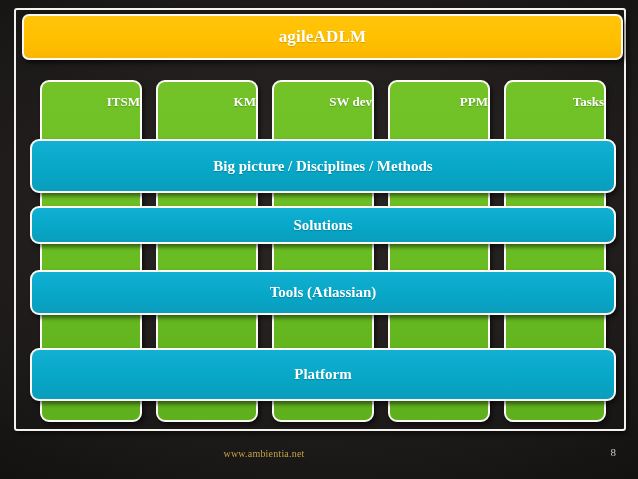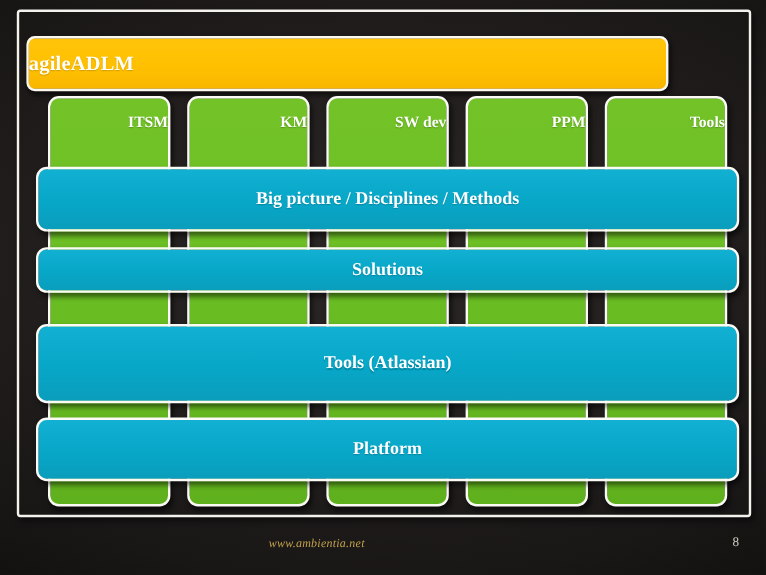--- a/index.html
+++ b/index.html
@@ -37,31 +37,30 @@
     border-radius: 3px;
     box-sizing: border-box;
     box-shadow: 2px 3px 5px rgba(0,0,0,0.55);
   }
 
   
   .title-bar {
     position: absolute;
     left: 22px;
     top: 14px;
-    width: 535px;
+    width: 601px;
     height: 46px;
     background: linear-gradient(180deg, #ffc40a 0%, #ffc000 55%, #f9b600 100%);
     border: 2px solid #fbf8f0;
     border-radius: 7px;
     box-sizing: border-box;
     box-shadow: 2px 3px 4px rgba(0,0,0,0.6);
     display: flex;
     align-items: center;
-    justify-content: flex-start;
-    margin-top: 16px;
+    justify-content: center;
   }
   .title-text {
     color: #ffffff;
     font-size: 17px;
     font-weight: bold;
     letter-spacing: 0.2px;
     text-shadow: 0 1px 1px rgba(0,0,0,0.18);
   }
 
   
@@ -120,21 +119,20 @@
   
   .footer-url {
     position: absolute;
     left: 0;
     top: 448px;
     width: 528px;
     text-align: center;
     color: #c2a24a;
     font-size: 10px;
     letter-spacing: 0.2px;
-    font-style: italic;
   }
   .footer-page {
     position: absolute;
     right: 22px;
     top: 446px;
     color: #cfcac0;
     font-size: 11px;
   }
 </style>
 </head>
@@ -155,33 +153,33 @@
     <div class="col" style="left:116px;">
       <span class="col-label">KM</span>
     </div>
     <div class="col" style="left:232px;">
       <span class="col-label">SW dev</span>
     </div>
     <div class="col" style="left:348px;">
       <span class="col-label">PPM</span>
     </div>
     <div class="col" style="left:464px;">
-      <span class="col-label">Tools</span>
+      <span class="col-label">Tasks</span>
     </div>
   </div>
 
   <div class="layer" style="top:139px; height:54px;">
     <span class="layer-text">Big picture / Disciplines / Methods</span>
   </div>
 
   <div class="layer" style="top:206px; height:38px;">
     <span class="layer-text">Solutions</span>
   </div>
 
-  <div class="layer" style="top:270px; height:66px;">
+  <div class="layer" style="top:270px; height:45px;">
     <span class="layer-text">Tools (Atlassian)</span>
   </div>
 
   <div class="layer" style="top:348px; height:53px;">
     <span class="layer-text">Platform</span>
   </div>
 
   <div class="footer-url">www.ambientia.net</div>
   <div class="footer-page">8</div>
 

